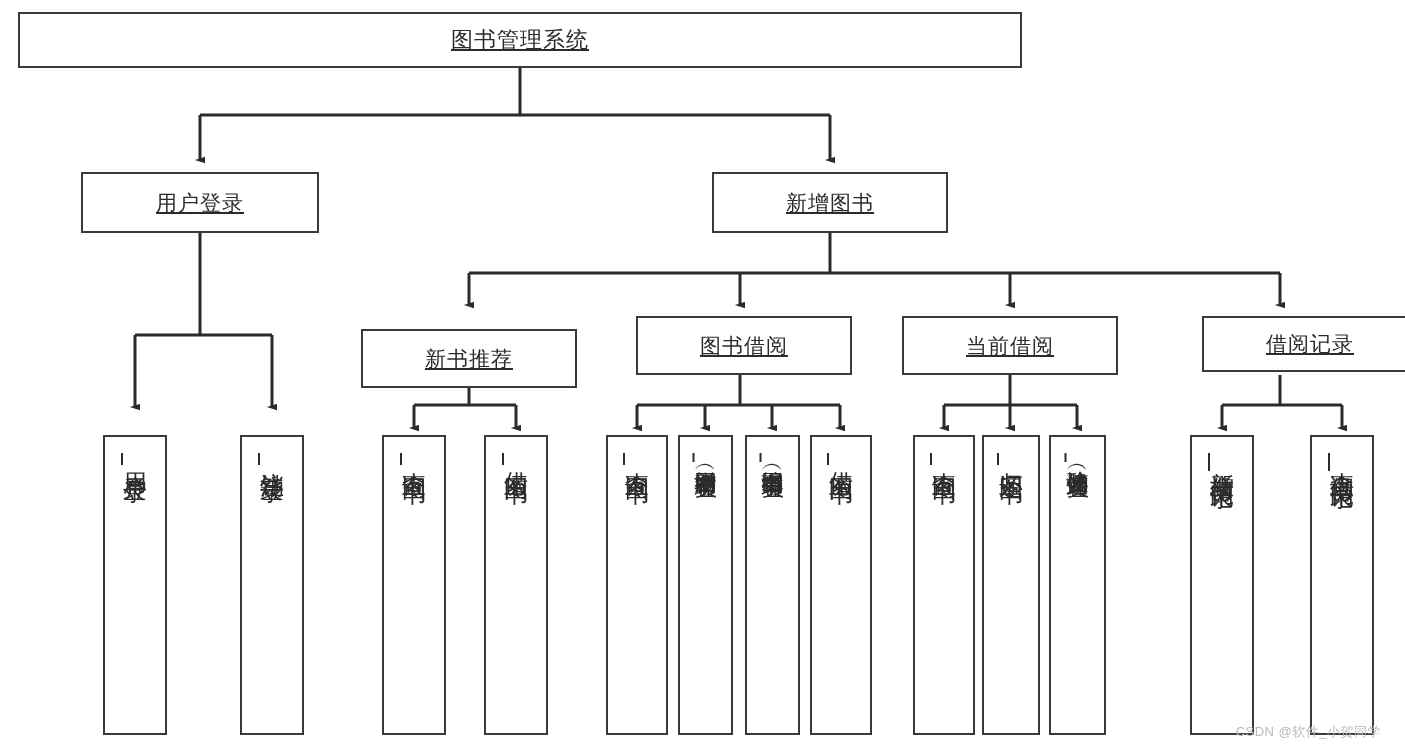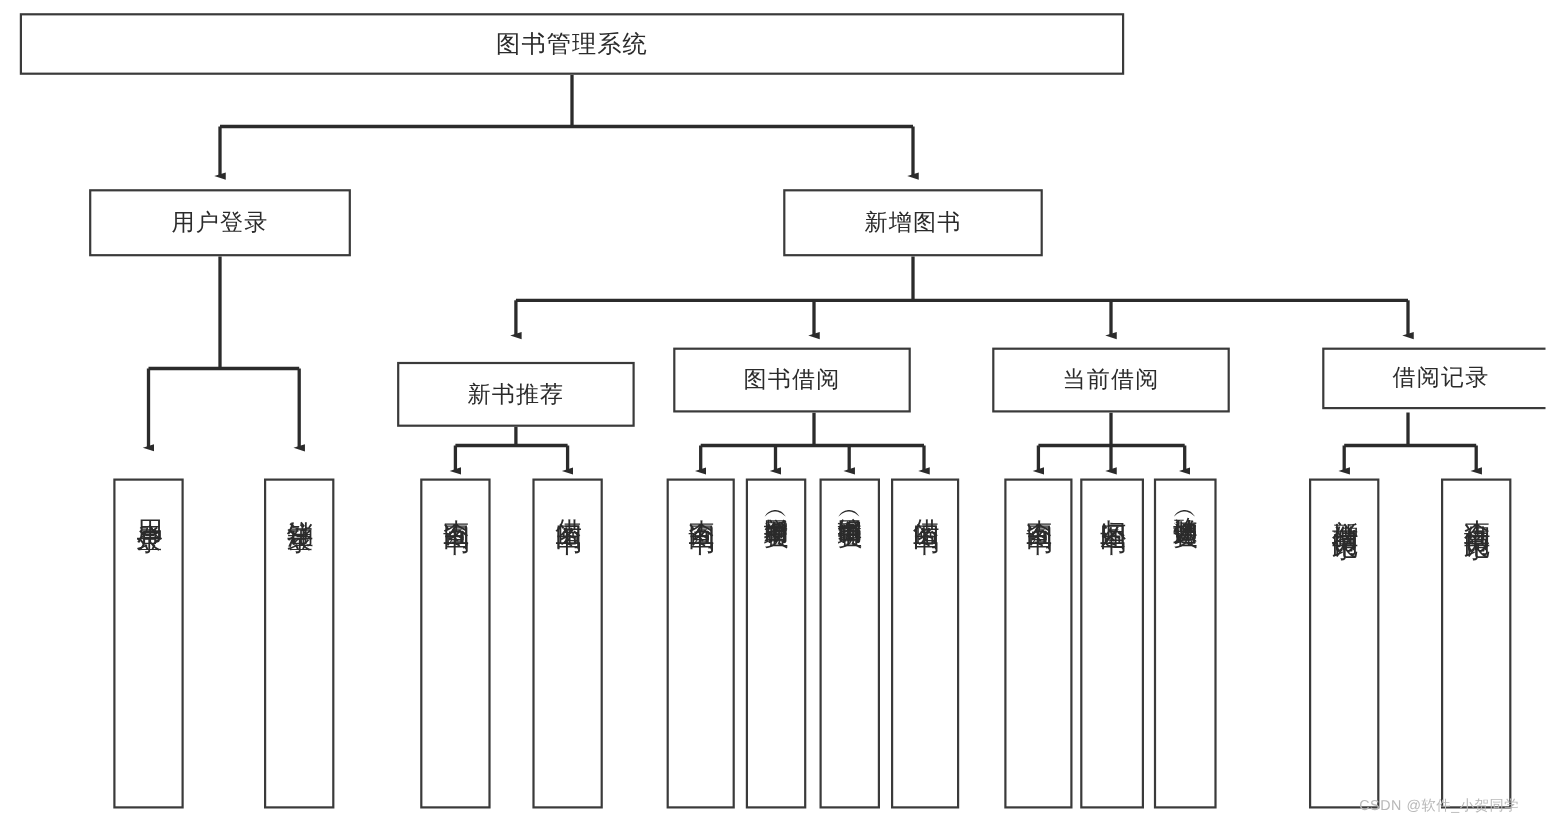--- a/index.html
+++ b/index.html
@@ -14,20 +14,21 @@
 
   .node{
     position:absolute;
     box-sizing:border-box;
     background:#ffffff;
     border:2px solid #3a3a3a;
     display:flex;
     align-items:center;
     justify-content:center;
     color:#2b2b2b;
+    text-decoration:underline;
   }
   .node .lbl{
     display:block;
     text-align:center;
     line-height:1.12;
     color:#2b2b2b;
   }
   
   .node.h .lbl{font-size:21px;letter-spacing:1px;}
   .node.root .lbl{font-size:22px;letter-spacing:1px;}
@@ -121,21 +122,21 @@
   <div class="node h" style="left:81px;top:172px;width:238px;height:61px;">
     <span class="lbl">用户登录</span>
   </div>
   <div class="node h" style="left:712px;top:172px;width:236px;height:61px;">
     <span class="lbl">新增图书</span>
   </div>
 
   <div class="node h" style="left:361px;top:316px;width:216px;height:59px;margin-top:13px;">
     <span class="lbl">新书推荐</span>
   </div>
-  <div class="node h" style="left:612px;top:316px;width:216px;height:59px;">
+  <div class="node h" style="left:636px;top:316px;width:216px;height:59px;">
     <span class="lbl">图书借阅</span>
   </div>
   <div class="node h" style="left:902px;top:316px;width:216px;height:59px;">
     <span class="lbl">当前借阅</span>
   </div>
   <div class="node h" style="left:1172px;top:316px;width:216px;height:56px;margin-left:30px;">
     <span class="lbl">借阅记录</span>
   </div>
 
   <div class="node v" style="left:103px;top:435px;width:64px;height:300px;">

